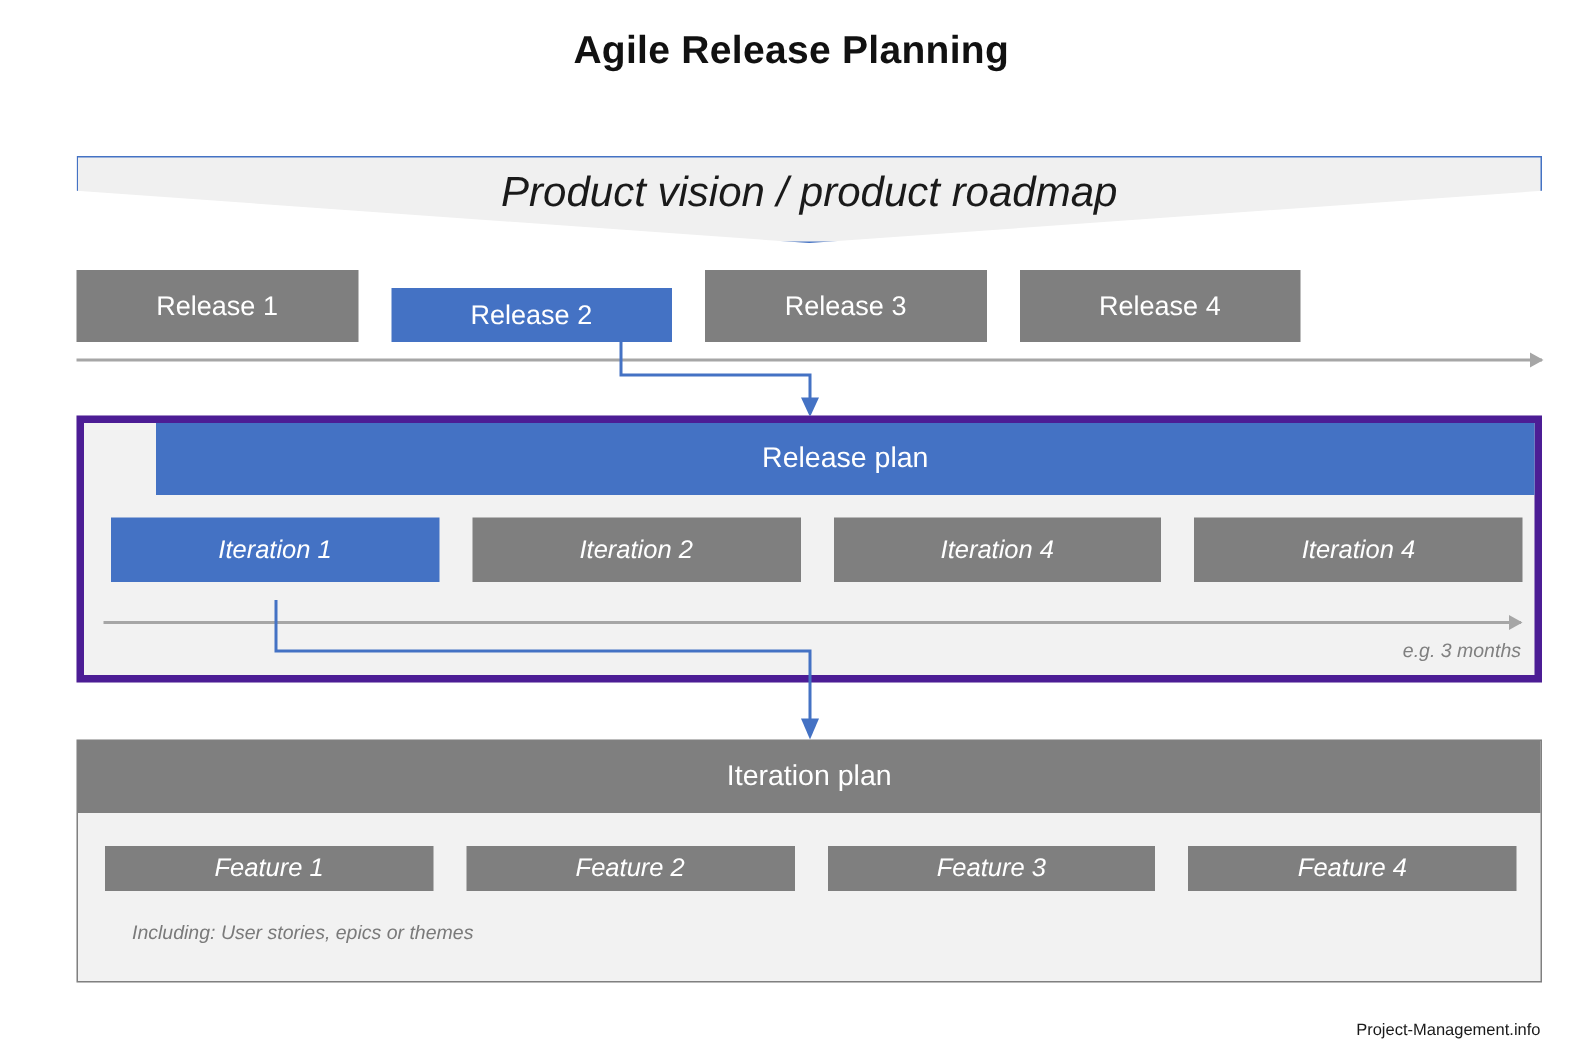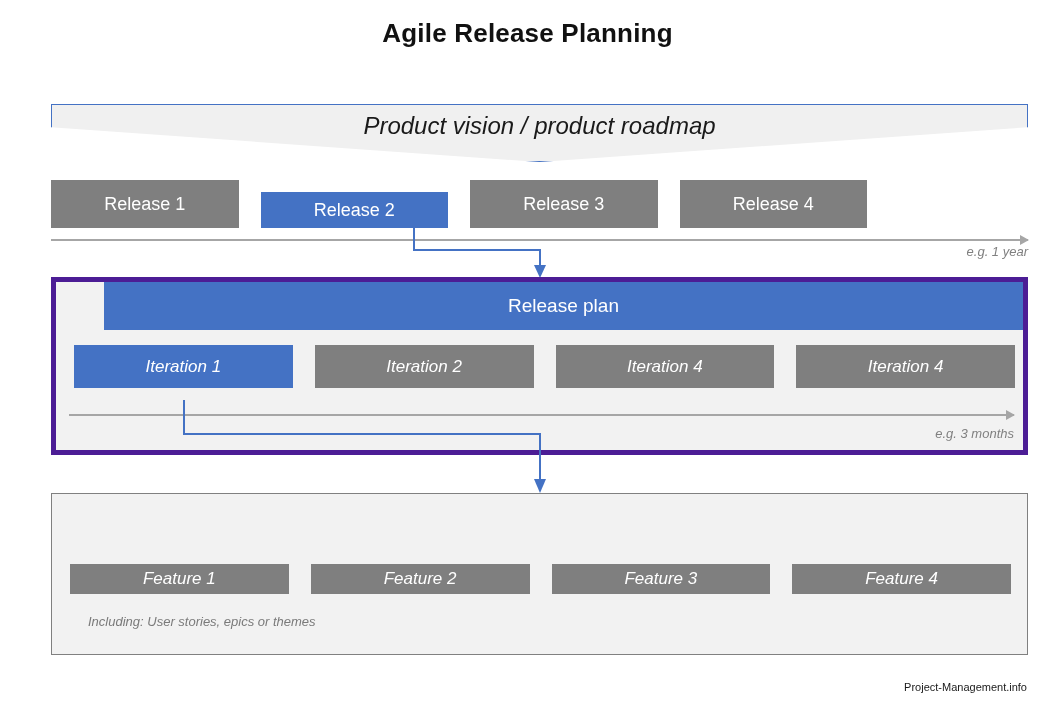--- a/index.html
+++ b/index.html
@@ -40,21 +40,21 @@
     inset: 0;
     background: #F0F0F0;
     border: 1px solid #4472C4;
     clip-path: polygon(0 0, 100% 0, 100% 40%, 50% 100%, 0 40%);
   }
   .vision-label {
     position: absolute;
     left: 0; top: 8px;
     width: 100%;
     text-align: center;
-    font-size: 24px;
+    font-size: 28px;
     font-style: italic;
     color: #1a1a1a;
   }
 
   
   .release-row {
     position: absolute;
     left: 51px; top: 180px;
     width: 816px; height: 48px;
     display: flex;
@@ -187,21 +187,20 @@
     <div class="rel-box">Release 1</div>
     <div class="rel-box accent">Release 2</div>
     <div class="rel-box">Release 3</div>
     <div class="rel-box">Release 4</div>
   </div>
 
   <div class="timeline" id="release-timeline">
     <div class="bar"></div>
     <div class="head"></div>
   </div>
-  <div class="timeline-note" id="release-note">e.g. 1 year</div>
 
   <div class="connector" id="connector-release">
     <svg width="150" height="60" viewBox="0 0 150 60">
       <path d="M10 0 L10 28 L136 28 L136 44" fill="none" stroke="#4472C4" stroke-width="2"></path>
       <path d="M136 56 L130 43 L142 43 Z" fill="#4472C4"></path>
     </svg>
   </div>
 
   <div class="panel" id="release-panel">
     <div class="panel-header">Release plan</div>
@@ -220,20 +219,21 @@
   <div class="timeline-note" id="iteration-note">e.g. 3 months</div>
 
   <div class="connector" id="connector-iteration">
     <svg width="390" height="96" viewBox="0 0 390 96">
       <path d="M10 0 L10 34 L366 34 L366 80" fill="none" stroke="#4472C4" stroke-width="2"></path>
       <path d="M366 93 L360 79 L372 79 Z" fill="#4472C4"></path>
     </svg>
   </div>
 
   <div class="panel" id="iteration-panel">
+    <div class="panel-header">Iteration plan</div>
     <div class="chip-row" id="feature-row">
       <div class="chip">Feature 1</div>
       <div class="chip">Feature 2</div>
       <div class="chip">Feature 3</div>
       <div class="chip">Feature 4</div>
     </div>
     <div class="panel-note">Including: User stories, epics or themes</div>
   </div>
 
   <div class="footer">Project-Management.info</div>

